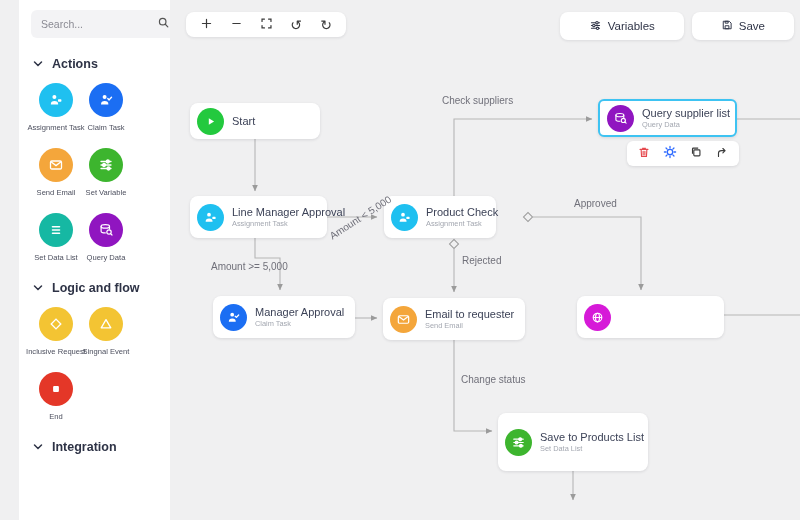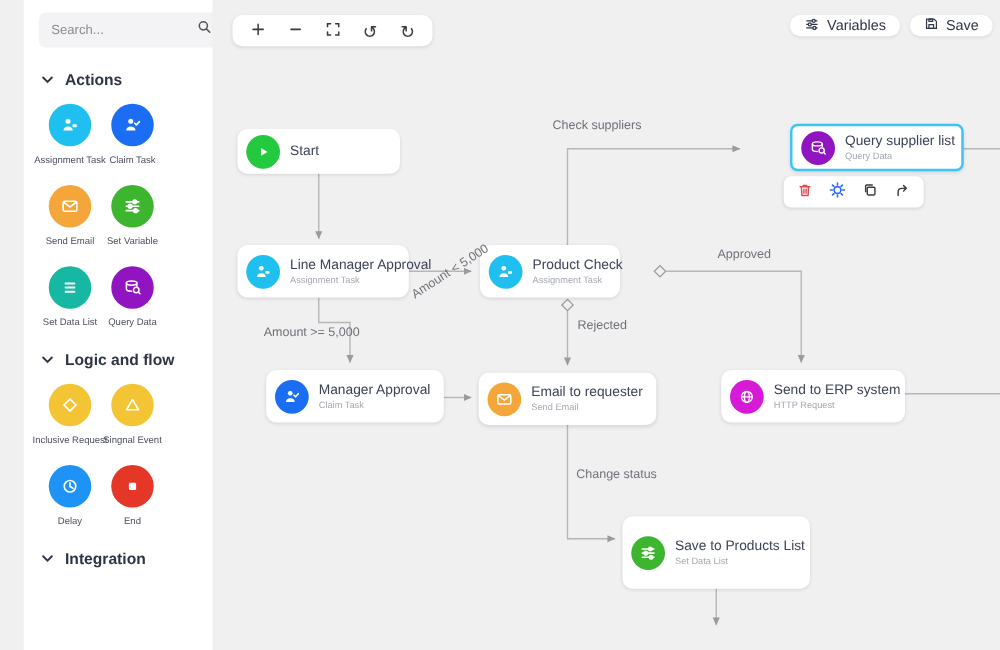--- a/index.html
+++ b/index.html
@@ -21,27 +21,27 @@
     justify-content:center;flex:none;}
   .item-label{font-size:7.6px;color:#4c4f5e;white-space:nowrap;}
   
   .canvas{position:absolute;left:170px;top:0;width:630px;height:520px;background:#f0f0f1;}
   .edges{position:absolute;left:0;top:0;pointer-events:none;}
   .fab-toolbar{position:absolute;left:16px;top:12px;height:25px;background:#fff;border-radius:8px;
     box-shadow:0 1px 3px rgba(30,30,50,.10);display:flex;align-items:center;gap:6px;padding:0 8px;}
   .fab-toolbar button{background:none;border:0;width:24px;height:22px;display:flex;
     align-items:center;justify-content:center;cursor:pointer;padding:0;}
   .hdr-buttons{position:absolute;right:6px;top:12px;display:flex;gap:8px;}
-  .hdr-btn{height:17px;background:#fff;border:0;border-radius:8px;box-shadow:0 1px 3px rgba(30,30,50,.10);
-    display:flex;align-items:center;gap:6px;padding:0 11px;font-size:11.5px;color:#2f3447;
+  .hdr-btn{height:28px;background:#fff;border:0;border-radius:8px;box-shadow:0 1px 3px rgba(30,30,50,.10);
+    display:flex;align-items:center;gap:6px;padding:0 29px;font-size:11.5px;color:#2f3447;
     font-family:inherit;cursor:pointer;}
   
   .node{position:absolute;background:#fff;border-radius:8px;box-shadow:0 1px 3px rgba(40,40,60,.12);
     display:flex;align-items:center;gap:8px;padding:0 10px 0 7px;cursor:pointer;}
-  .node.selected{border:2px solid #3ec3f2;border-radius:6px;margin-left:34px;}
+  .node.selected{border:2px solid #3ec3f2;border-radius:6px;}
   .node-circle{width:27px;height:27px;border-radius:50%;flex:none;display:flex;
     align-items:center;justify-content:center;}
   .node-title{font-size:11px;color:#3c4257;font-weight:500;white-space:nowrap;line-height:1.15;}
   .node-sub{font-size:7.4px;color:#a3a7b0;margin-top:1px;white-space:nowrap;}
   .edge-label{position:absolute;font-size:10px;color:#70707a;white-space:nowrap;}
   .node-toolbar{position:absolute;left:457px;top:141px;width:112px;height:25px;background:#fff;
     border-radius:6px;box-shadow:0 1px 3px rgba(30,30,50,.12);display:flex;align-items:center;
     justify-content:space-around;padding:0 4px;}
   .node-toolbar button{background:none;border:0;padding:0;width:18px;height:18px;display:flex;
     align-items:center;justify-content:center;cursor:pointer;}
@@ -144,29 +144,20 @@
       </span>
       <span class="item-label">Inclusive Request</span>
     </div>
     <div class="item">
       <span class="item-circle" style="background: rgb(243, 196, 51);">
         <svg width="16" height="16" viewBox="0 0 16 16" fill="none" stroke="#fff" stroke-width="1.3" stroke-linejoin="round">
             <path d="M8,3.6 L12.8,11.8 H3.2 Z"></path>
           </svg>
       </span>
       <span class="item-label">Singnal Event</span>
-    </div>
-    <div class="item">
-      <span class="item-circle" style="background: rgb(31, 147, 245);">
-        <svg width="16" height="16" viewBox="0 0 16 16" fill="none" stroke="#fff" stroke-width="1.3" stroke-linecap="round">
-            <circle cx="8" cy="8" r="4.6"></circle>
-            <path d="M8,5.2 V8.2 L10.4,9.6"></path>
-          </svg>
-      </span>
-      <span class="item-label">Delay</span>
     </div>
     <div class="item">
       <span class="item-circle" style="background: rgb(228, 55, 40);">
         <svg width="16" height="16" viewBox="0 0 16 16">
             <rect x="5.1" y="5.1" width="5.8" height="5.8" rx="1" fill="#fff"></rect>
           </svg>
       </span>
       <span class="item-label">End</span>
     </div>
   </div>
@@ -358,24 +349,20 @@
   </div>
 
   <div class="node" style="left:407px;top:296px;width:147px;height:42px">
     <span class="node-circle" style="background: rgb(214, 26, 216);">
       <svg width="15" height="15" viewBox="0 0 16 16" fill="none" stroke="#fff" stroke-width="1.2">
           <circle cx="8" cy="8" r="4.6"></circle>
           <path d="M3.4,8 H12.6"></path>
           <ellipse cx="8" cy="8" rx="2.1" ry="4.6"></ellipse>
         </svg>
     </span>
-    <div>
-      <div class="node-title">Send to ERP system</div>
-      <div class="node-sub">HTTP Request</div>
-    </div>
   </div>
 
   <div class="node" style="left:328px;top:413px;width:150px;height:58px">
     <span class="node-circle" style="background: rgb(61, 181, 46);">
       <svg width="15" height="15" viewBox="0 0 16 16" stroke="#fff" stroke-width="1.3" stroke-linecap="round">
           <path d="M3,4.5 H13 M3,8 H13 M3,11.5 H13"></path>
           <circle cx="9.8" cy="4.5" r="1.5" fill="#fff"></circle>
           <circle cx="6" cy="8" r="1.5" fill="#fff"></circle>
           <circle cx="10.5" cy="11.5" r="1.5" fill="#fff"></circle>
         </svg>

